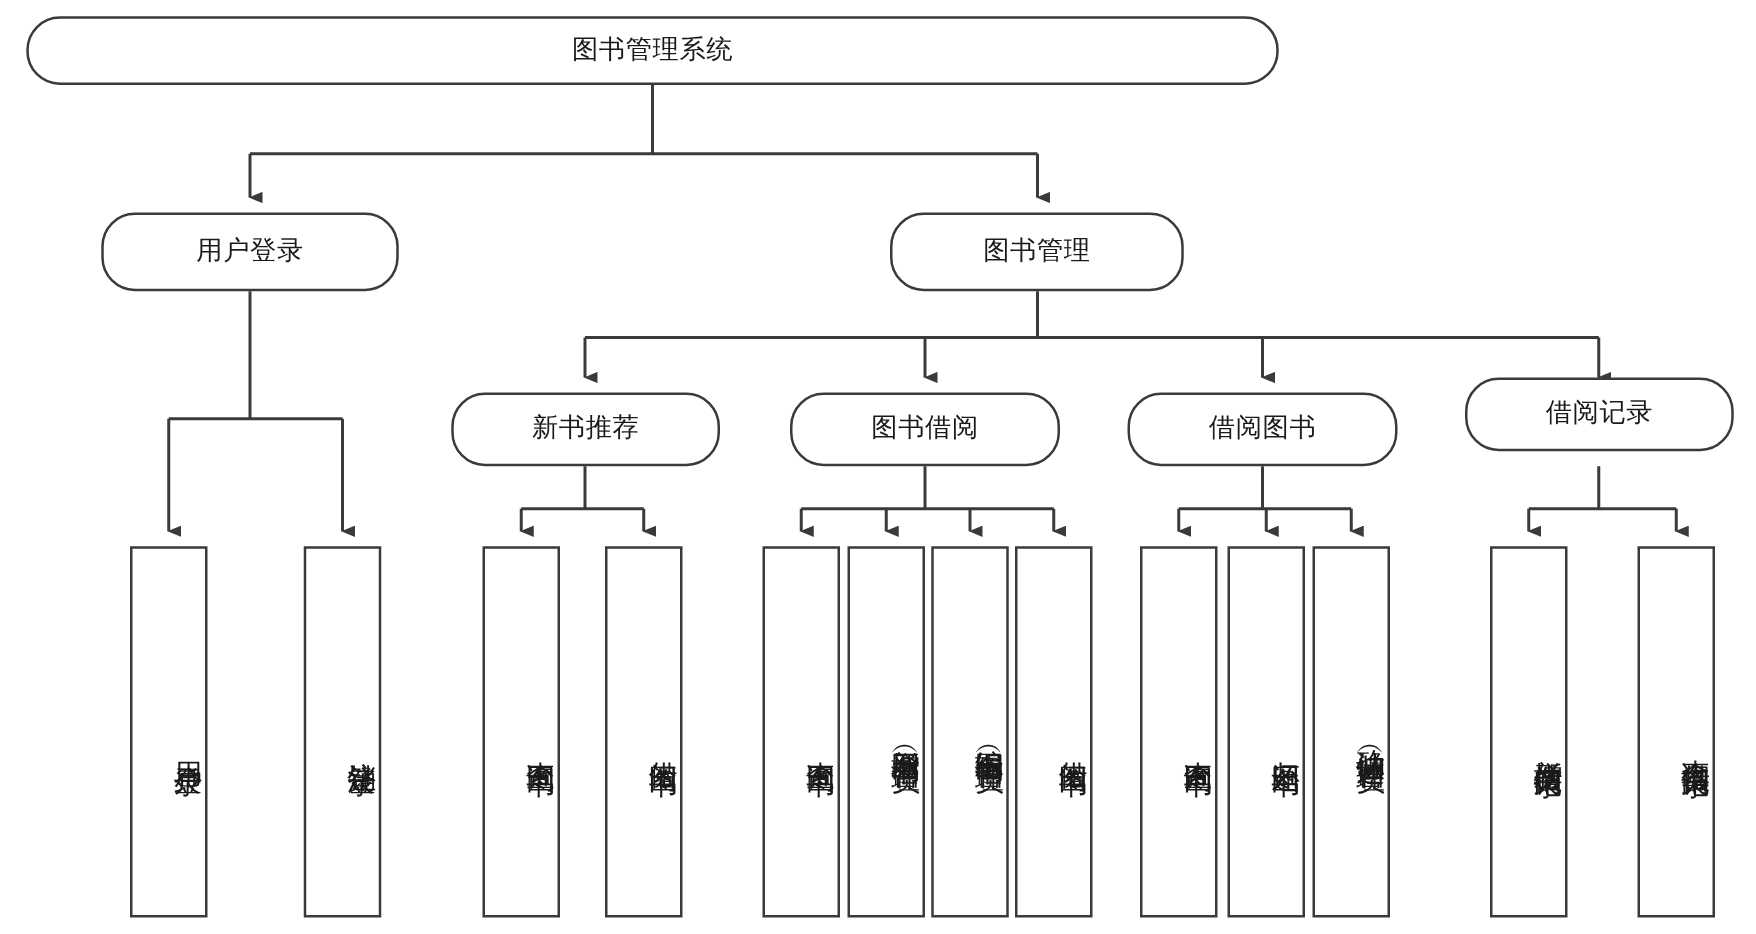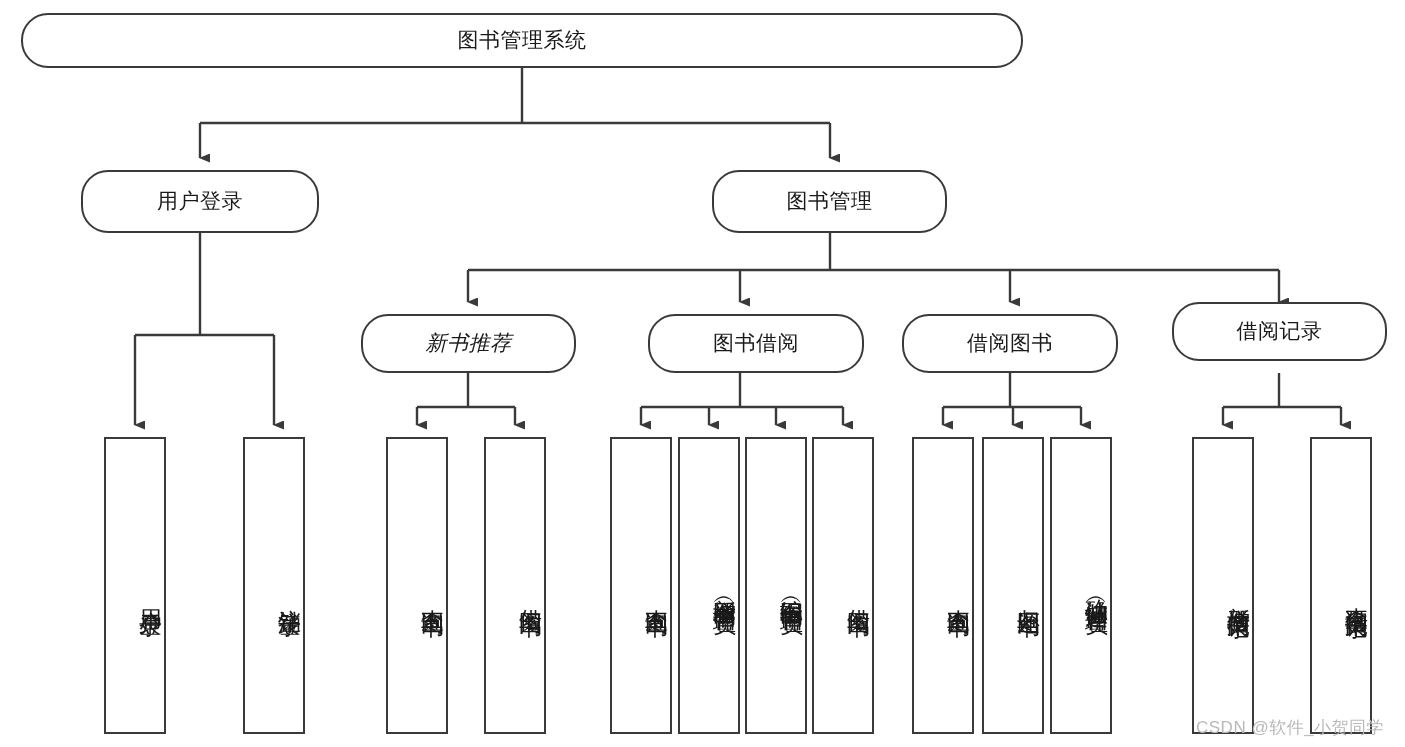--- a/index.html
+++ b/index.html
@@ -130,24 +130,24 @@
   <div id="nodes">
       <div class="node h root" style="left: 21px; top: 13px; width: 1002px; height: 55px;">
         <span class="vtext">图书管理系统</span>
       </div>
       <div class="node h" style="left: 81px; top: 170px; width: 238px; height: 63px;">
         <span class="vtext">用户登录</span>
       </div>
       <div class="node h" style="left: 712px; top: 170px; width: 235px; height: 63px;">
         <span class="vtext">图书管理</span>
       </div>
-      <div class="node h" style="left: 361px; top: 314px; width: 215px; height: 59px; font-style: italic;">
+      <div class="node h" style="left: 361px; top: 314px; width: 215px; height: 59px;">
         <span class="vtext">新书推荐</span>
       </div>
-      <div class="node h" style="left: 648px; top: 314px; width: 216px; height: 59px;">
+      <div class="node h" style="left: 632px; top: 314px; width: 216px; height: 59px;">
         <span class="vtext">图书借阅</span>
       </div>
       <div class="node h" style="left: 902px; top: 314px; width: 216px; height: 59px;">
         <span class="vtext">借阅图书</span>
       </div>
       <div class="node h" style="left: 1172px; top: 302px; width: 215px; height: 59px;">
         <span class="vtext">借阅记录</span>
       </div>
       <div class="node v" style="left: 104px; top: 437px; width: 62px; height: 297px;">
         <span class="vtext">用户登录</span>
@@ -183,14 +183,13 @@
         <span class="vtext">确认归还（管理员）</span>
       </div>
       <div class="node v" style="left: 1192px; top: 437px; width: 62px; height: 297px;">
         <span class="vtext">新增借阅记录</span>
       </div>
       <div class="node v" style="left: 1310px; top: 437px; width: 62px; height: 297px;">
         <span class="vtext">查询借阅记录</span>
       </div>
     </div>
 
-  <div class="watermark" style="left: 1196px; top: 716px; color: rgb(185, 185, 185);">CSDN @软件_小贺同学</div>
 </div>
 
 </body></html>

